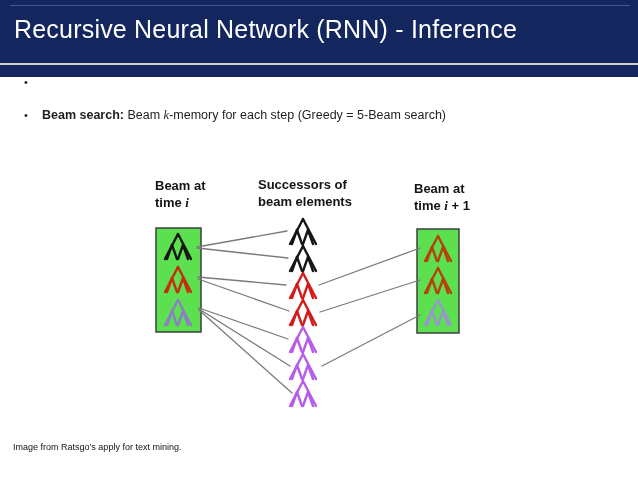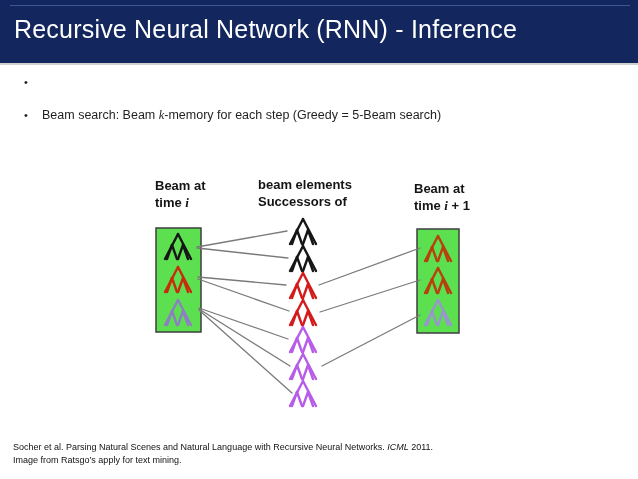--- a/index.html
+++ b/index.html
@@ -5,41 +5,41 @@
   html,body{margin:0;padding:0;background:#888;}
   .slide{
     position:relative;
     width:638px;height:479px;
     background:#ffffff;
     font-family:"Liberation Sans", sans-serif;
     overflow:hidden;
     margin:0 auto;
   }
   .header{
-    position:absolute;left:0;top:0;right:0;height:65px;
+    position:absolute;left:0;top:0;right:0;height:77px;
     background:var(--header-bg,#13265e);
   }
   .header-accent{
     position:absolute;left:10px;right:8px;top:5px;height:1px;
     background:#46619e;opacity:.85;
   }
   .page-title{
     position:absolute;left:14px;top:15px;
     color:#ffffff;font-size:25px;font-weight:400;
     letter-spacing:.2px;white-space:nowrap;
   }
   .header-divider{
     position:absolute;left:0;right:0;top:63px;height:2px;
     background:var(--divider,#cfcfcf);
   }
   .bullets{position:absolute;left:24px;top:74px;right:8px;color:#1f1f1f;}
   .bullet-row{display:flex;align-items:baseline;font-size:12.5px;line-height:16px;}
   .bullet-row + .bullet-row{margin-top:17px;}
   .bullet-marker{width:18px;flex:0 0 18px;font-size:11px;color:#1f1f1f;}
-  .b-bold{font-weight:normal;text-align:right;}
+  .b-bold{font-weight:bold;text-align:right;}
   .math-var{font-family:"Liberation Serif", serif;font-style:italic;}
   .diag-label{
     position:absolute;font-size:13px;font-weight:bold;color:#141414;
     line-height:17px;white-space:nowrap;
   }
   .lbl-left{left:155px;top:177px;}
   .lbl-mid{left:258px;top:176px;}
   .lbl-right{left:414px;top:180px;}
   .diagram-svg{position:absolute;}
   .footnote{
@@ -68,22 +68,22 @@
       <span><span class="b-bold">Beam search:</span><span> Beam </span><span class="math-var">k</span><span>-memory for each step (Greedy = 5-Beam search)</span></span>
     </div>
   </div>
 
   <div class="diag-label lbl-left">
     <div>Beam at</div>
     <div><span>time </span><span class="math-var">i</span></div>
   </div>
 
   <div class="diag-label lbl-mid">
+    <div>Successors of</div>
     <div>beam elements</div>
-    <div>Successors of</div>
   </div>
 
   <div class="diag-label lbl-right">
     <div>Beam at</div>
     <div><span>time </span><span class="math-var">i</span><span> + 1</span></div>
   </div>
 
   <svg class="diagram-svg" xmlns="http://www.w3.org/2000/svg" width="380" height="208" viewBox="0 0 380 208" style="left: 140px; top: 212px;">
       <rect x="16" y="16" width="45" height="104" fill="#5ce050" stroke="#3f3f3f" stroke-width="1.5"></rect>
       <rect x="277" y="17" width="42" height="104" fill="#5ce050" stroke="#3f3f3f" stroke-width="1.5"></rect>
@@ -197,17 +197,16 @@
         <line x1="16" y1="1" x2="3" y2="26" stroke="#9a94d0" stroke-width="2.4" stroke-linecap="round"></line>
         <line x1="16" y1="1" x2="29" y2="26" stroke="#9a94d0" stroke-width="2.4" stroke-linecap="round"></line>
         <line x1="10" y1="12" x2="5" y2="26" stroke="#9a94d0" stroke-width="2.4" stroke-linecap="round"></line>
         <line x1="10" y1="12" x2="15" y2="26" stroke="#9a94d0" stroke-width="2.4" stroke-linecap="round"></line>
         <line x1="21" y1="12" x2="16" y2="26" stroke="#9a94d0" stroke-width="2.4" stroke-linecap="round"></line>
         <line x1="21" y1="12" x2="26" y2="26" stroke="#9a94d0" stroke-width="2.4" stroke-linecap="round"></line>
       </g>
     </svg>
 
   <div class="footnote">
-    <div><span>Socher et al. Parsing Natural Scenes and Natural Language with Recursive Neural Networks. </span><span class="fn-italic">ICML</span><span> 2011.</span></div>
     <div>Image from Ratsgo’s apply for text mining.</div>
   </div>
 
 </div>
 
 </body></html>

